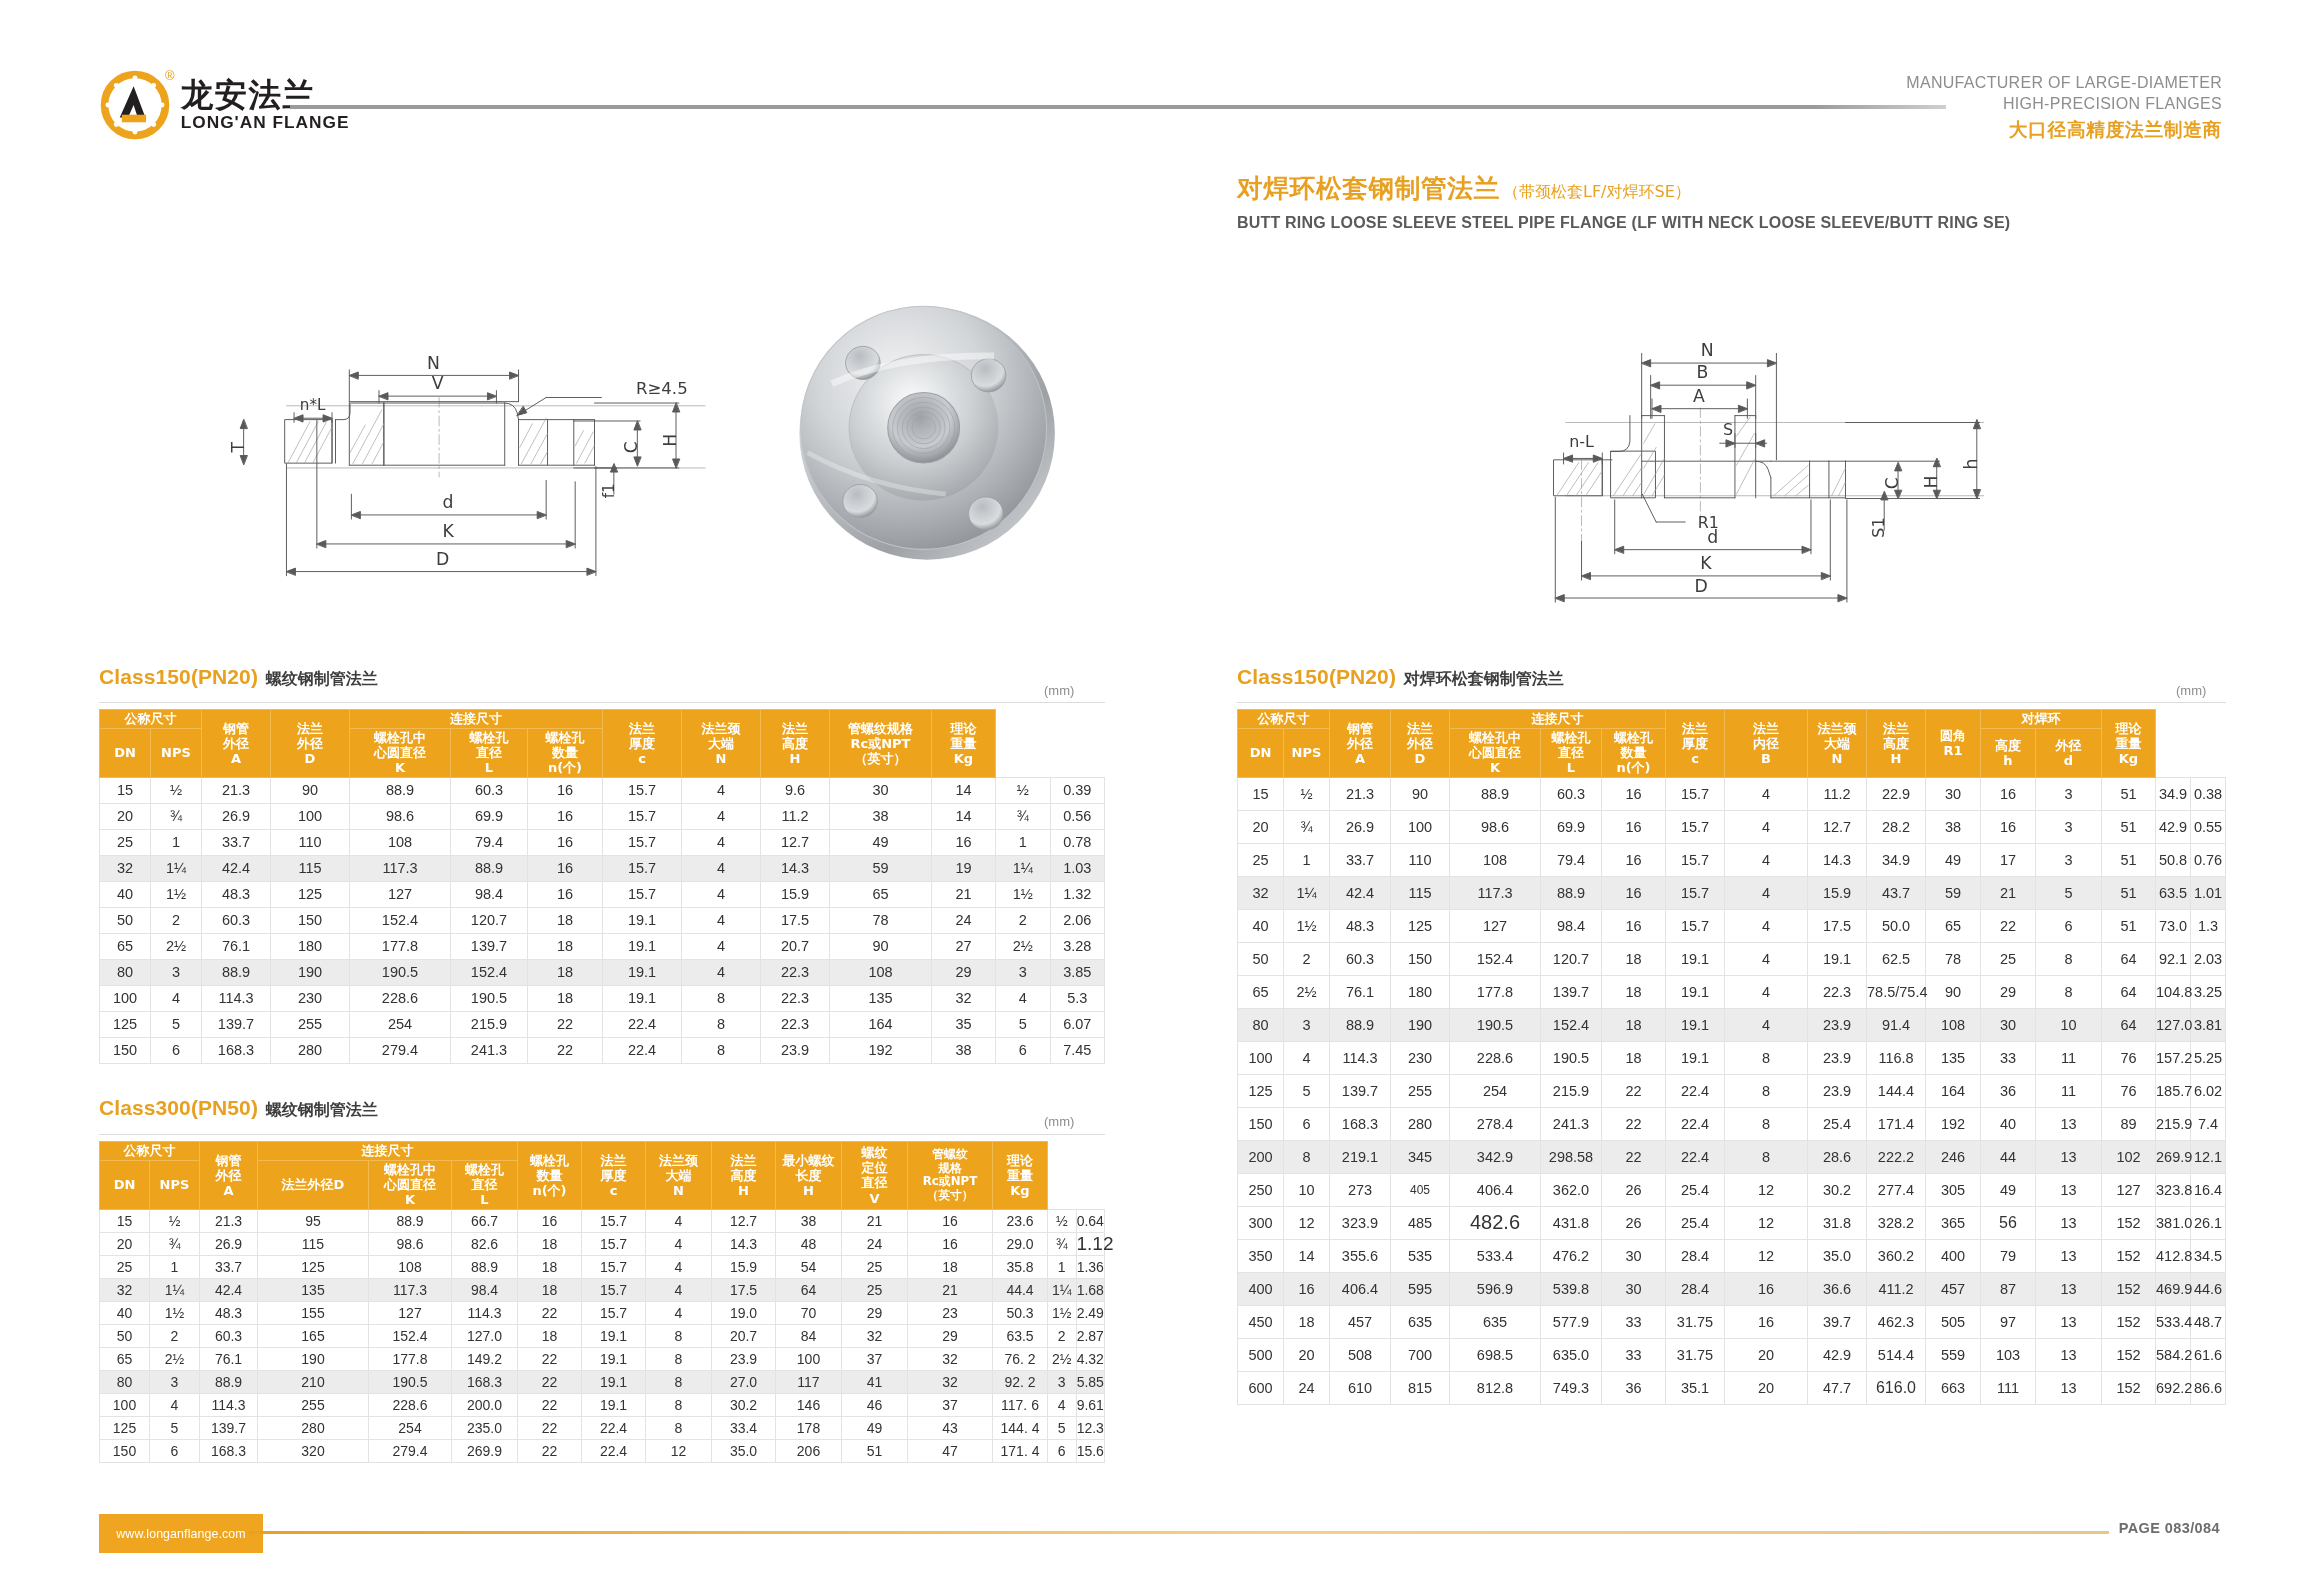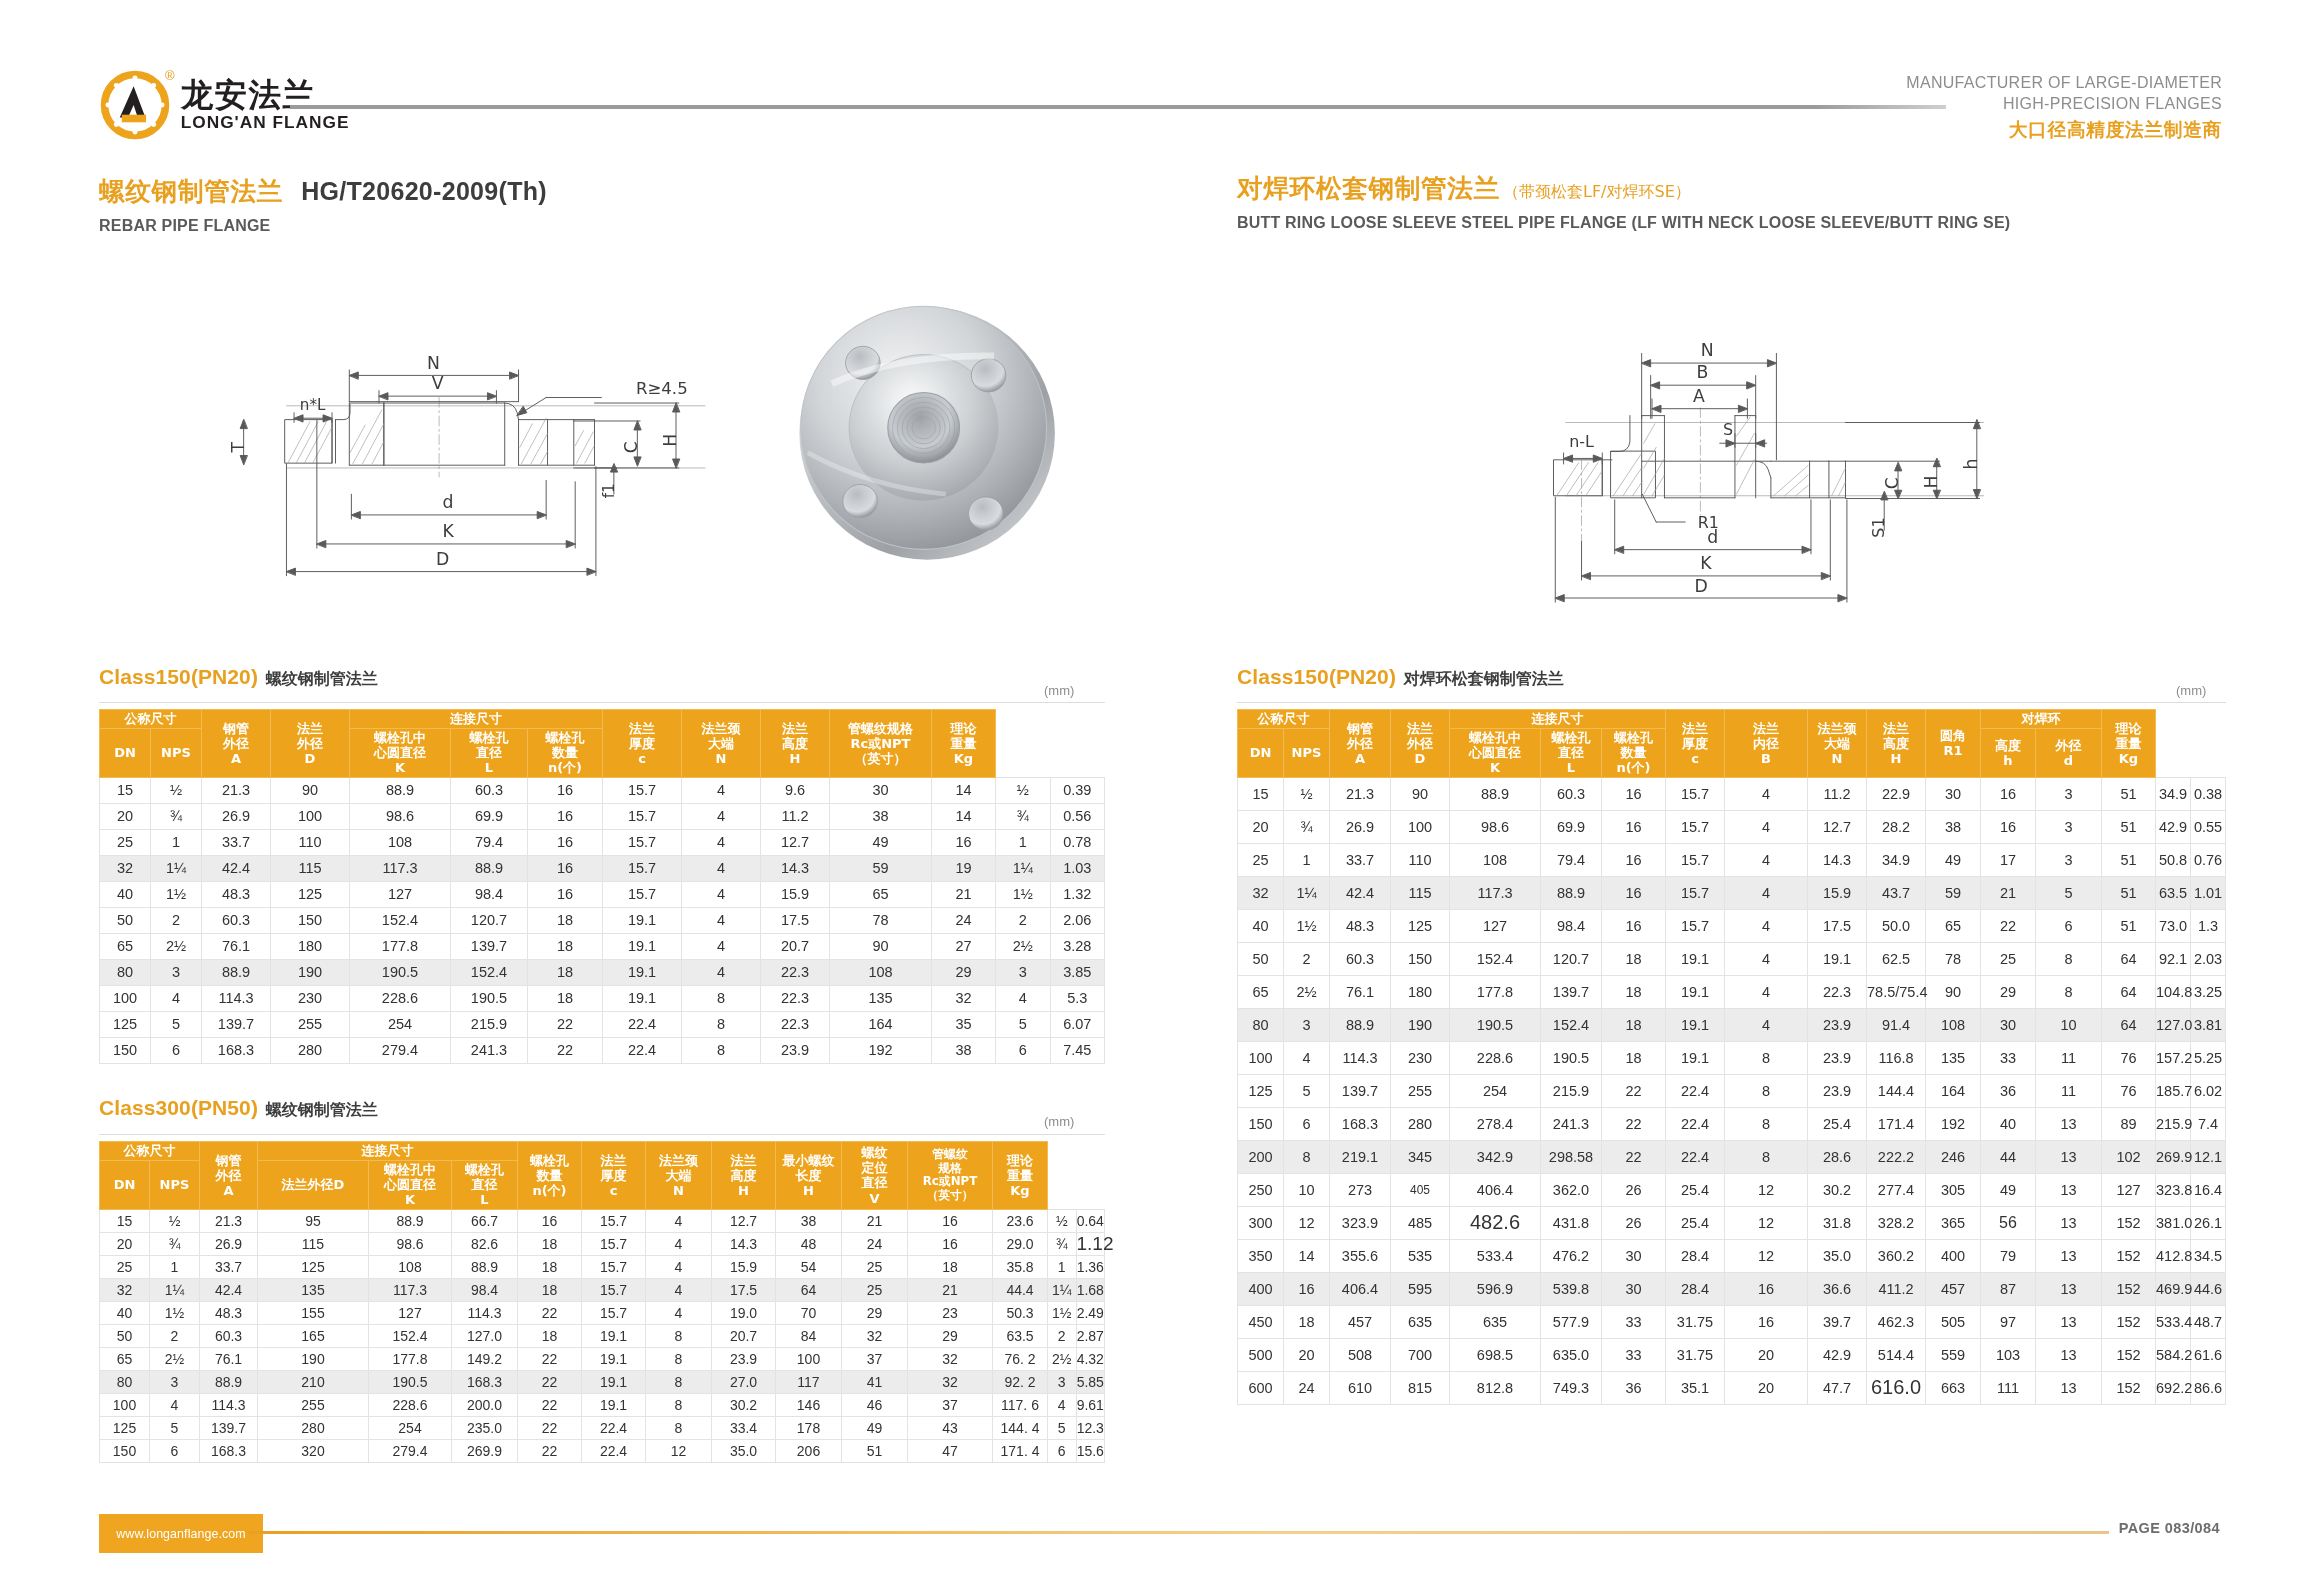--- a/index.html
+++ b/index.html
@@ -89,27 +89,20 @@
 
     <div class="hdr-rule"></div>
 
     <div class="hdr-right">
       <div class="l1">MANUFACTURER OF LARGE-DIAMETER</div>
       <div class="l2">HIGH-PRECISION FLANGES</div>
       <div class="l3">大口径高精度法兰制造商</div>
     </div>
   </div>
 
-  <div class="sect-title" style="left:99px; top:174px;">
-    <div>
-      <span class="t-cn">螺纹钢制管法兰</span>
-      <span class="t-std" style="margin-left:15px;">HG/T20620-2009(Th)</span>
-    </div>
-    <div class="t-en">REBAR PIPE FLANGE</div>
-  </div>
 
   <div class="draw" style="left:228px; top:287px;">
     <svg width="512" height="297" viewBox="0 0 740 430">
       <g stroke="#58595b" stroke-width="1.4" fill="none" stroke-linecap="round">
 
         <line x1="84" y1="172" x2="690" y2="172" stroke="#9a9a9a" stroke-width="1"></line>
         <line x1="84" y1="262" x2="690" y2="262" stroke="#9a9a9a" stroke-width="1"></line>
         <line x1="305" y1="160" x2="305" y2="275" stroke="#9a9a9a" stroke-width="1" stroke-dasharray="14 5 3 5"></line>
 
         <path d="M82 192 L150 192 L150 255 L82 255 Z"></path>
@@ -1302,21 +1295,21 @@
           <td style="height: 33px; font-size: 14.5px;">600</td>
           <td style="height: 33px; font-size: 14.5px;">24</td>
           <td style="height: 33px; font-size: 14.5px;">610</td>
           <td style="height: 33px; font-size: 14.5px;">815</td>
           <td style="height: 33px; font-size: 14.5px;">812.8</td>
           <td style="height: 33px; font-size: 14.5px;">749.3</td>
           <td style="height: 33px; font-size: 14.5px;">36</td>
           <td style="height: 33px; font-size: 14.5px;">35.1</td>
           <td style="height: 33px; font-size: 14.5px;">20</td>
           <td style="height: 33px; font-size: 14.5px;">47.7</td>
-          <td style="height: 33px; font-size: 20px; margin-left: 11px;">616.0</td>
+          <td style="height: 33px; font-size: 16px; margin-left: 11px;">616.0</td>
           <td style="height: 33px; font-size: 14.5px;">663</td>
           <td style="height: 33px; font-size: 14.5px;">111</td>
           <td style="height: 33px; font-size: 14.5px;">13</td>
           <td style="height: 33px; font-size: 14.5px;">152</td>
           <td style="height: 33px; font-size: 14.5px;">692.2</td>
           <td style="height: 33px; font-size: 14.5px;">86.6</td>
         </tr>
       </tbody>
   </table>
 

